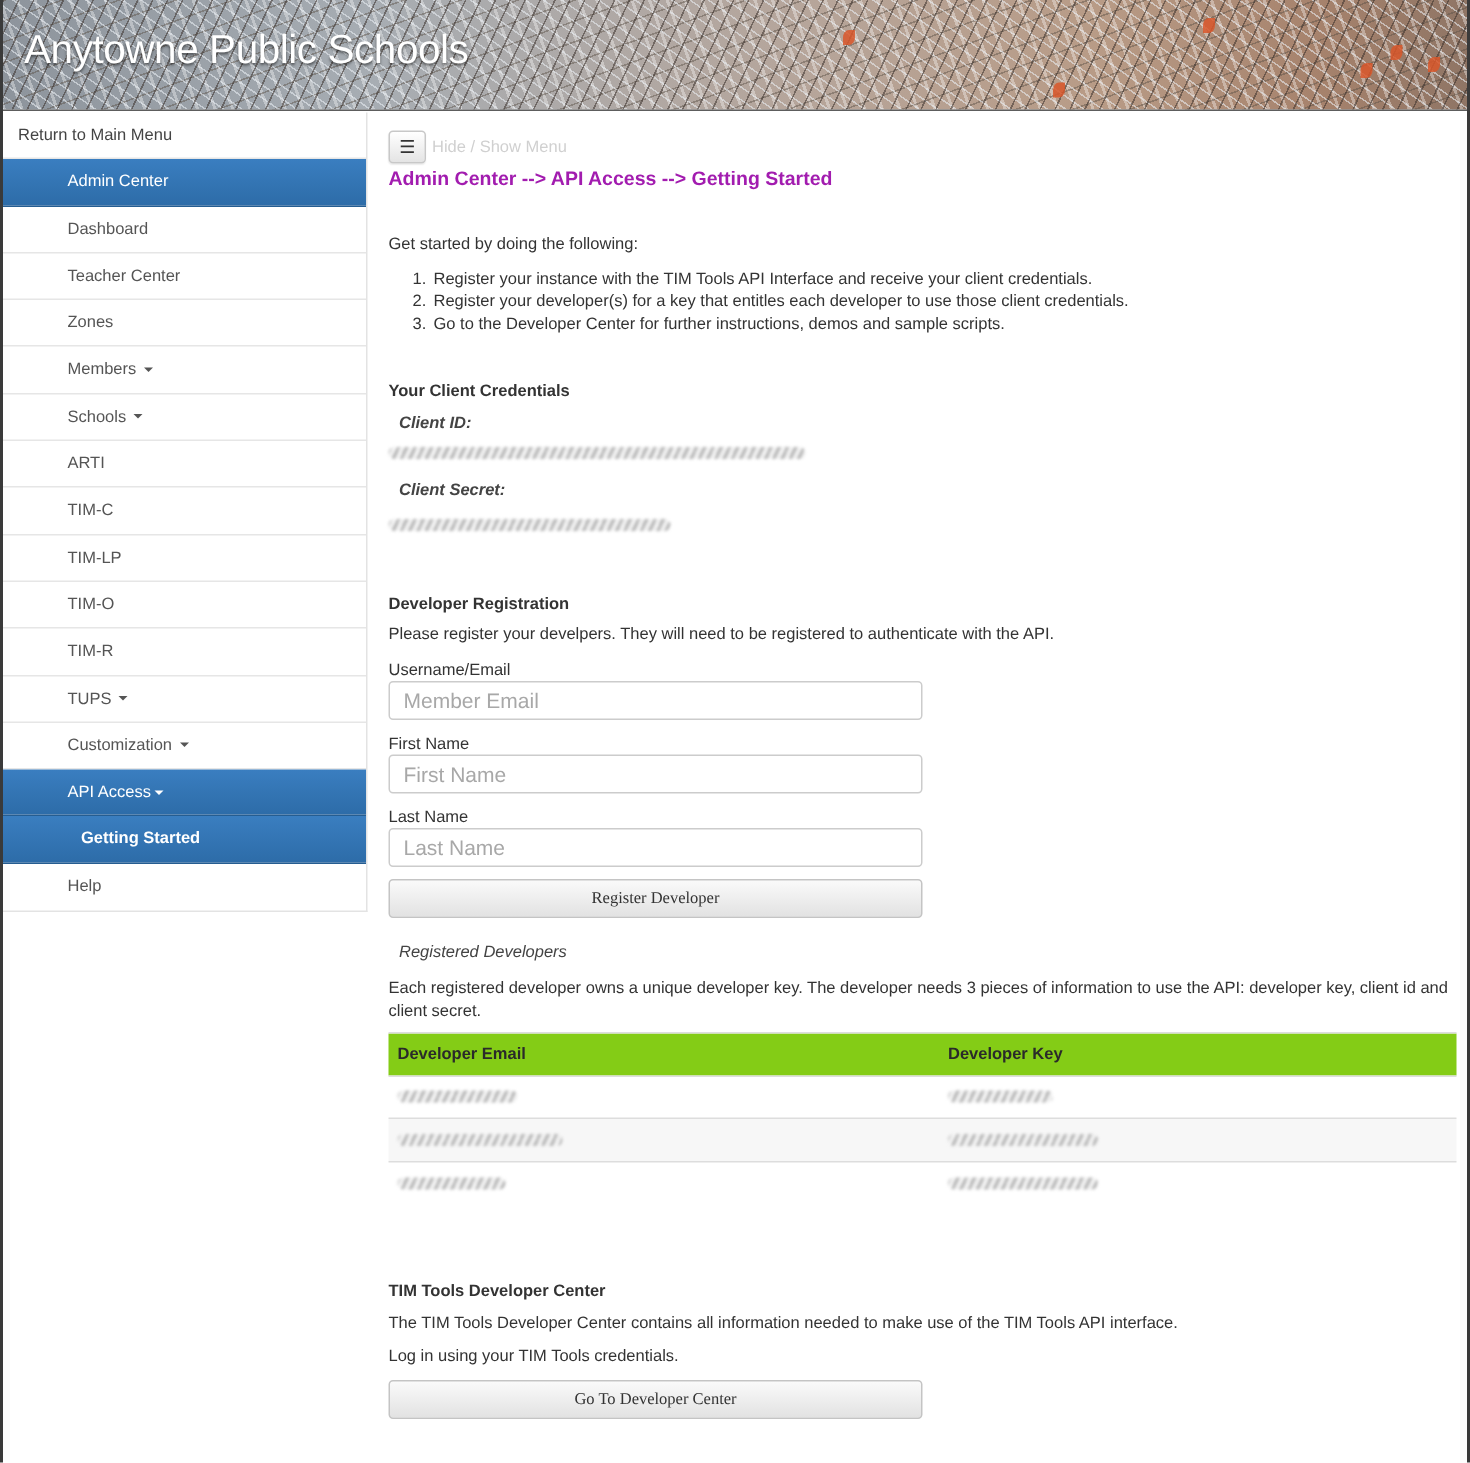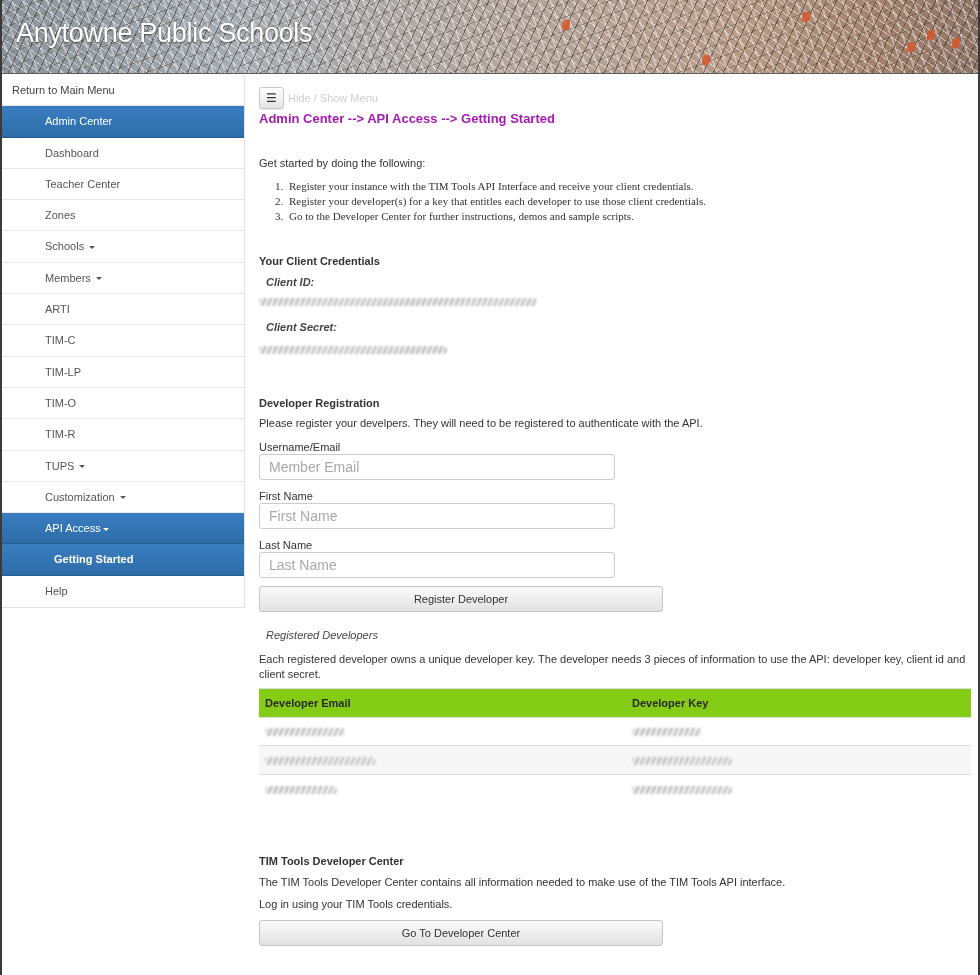--- a/index.html
+++ b/index.html
@@ -56,44 +56,44 @@
   .menu-btn {
     width: 25px; height: 22px; border: 1px solid #c8c8c8; border-radius: 3px;
     background: linear-gradient(#ffffff, #e4e4e4);
     display: flex; align-items: center; justify-content: center; font-size: 12px; color: #333;
     box-shadow: 0 1px 1px rgba(0,0,0,0.08);
   }
   .toggle-label { margin-left: 4px; color: #d0d0d0; font-size: 11px; }
 
   .page-title { position: absolute; left: 0; top: 36px; font-size: 13px; font-weight: bold; color: #a21caf; }
   .intro { position: absolute; left: 0; top: 82px; font-size: 11px; }
-  .steps { position: absolute; left: 16px; top: 104px; list-style: none; font-size: 11px; line-height: 15px; font-family: Liberation Serif, serif; }
+  .steps { position: absolute; left: 16px; top: 104px; list-style: none; font-size: 11px; line-height: 15px; }
   .steps li .num { display: inline-block; width: 14px; }
 
   .section-h { position: absolute; left: 0; font-size: 11px; font-weight: bold; color: #333; }
   .cred-label { position: absolute; left: 7px; font-style: italic; font-size: 11px; color: #444; font-weight: bold; }
   .blur {
     position: absolute; height: 8px;
     background: repeating-linear-gradient(115deg, rgba(120,120,120,0.55) 0 2px, rgba(200,200,200,0.35) 2px 4px, transparent 4px 5px);
     filter: blur(1.2px); border-radius: 4px;
   }
   .text { position: absolute; left: 0; font-size: 11px; }
   .field-label { position: absolute; left: 0; font-size: 11px; color: #333; }
   .input {
     position: absolute; left: 0; width: 356px; height: 26px;
     border: 1px solid #ccc; border-radius: 3px; padding-left: 9px;
     font-family: "Liberation Sans", sans-serif; font-size: 14px; color: #555;
     background: #fff;
   }
   .input::placeholder { color: #a8a8a8; }
   .btn {
-    position: absolute; left: 0; width: 404px; height: 26px;
+    position: absolute; left: 0; width: 356px; height: 26px;
     border: 1px solid #c4c4c4; border-radius: 3px;
     background: linear-gradient(#fafafa, #e2e2e2);
-    font-family: Liberation Sans, sans-serif; font-size: 11px; color: #333;
+    font-family: Liberation Serif, serif; font-size: 11px; color: #333;
     text-align: center; line-height: 24px; cursor: pointer;
   }
   .reg-dev-h { position: absolute; left: 7px; font-style: italic; font-size: 11px; color: #444; }
 
   .dev-table { position: absolute; left: 0; top: 613px; width: 712px; border-collapse: collapse; }
   .dev-table th, .dev-table td { height: 28.5px; text-align: left; padding-left: 6px; font-size: 11px; border-top: 1px solid #ddd; }
   .dev-table th { background: #84cc16; font-weight: bold; color: #2a2a2a; border-bottom: 1px solid #ddd; }
   .dev-table tr.striped td { background: #f7f7f7; }
   .dev-table td .bl { display: inline-block; height: 8px; vertical-align: middle;
     background: repeating-linear-gradient(115deg, rgba(120,120,120,0.55) 0 2px, rgba(200,200,200,0.35) 2px 4px, transparent 4px 5px);
@@ -113,22 +113,22 @@
   <span class="leaf" style="left:800px;top:12px"></span>
   <div class="banner-title">Anytowne Public Schools</div>
 </div>
 
 <nav class="sidebar">
   <div class="nav-item return">Return to Main Menu</div>
   <div class="nav-item active"><span>Admin Center</span></div>
   <div class="nav-item"><span>Dashboard</span></div>
   <div class="nav-item"><span>Teacher Center</span></div>
   <div class="nav-item"><span>Zones</span></div>
+  <div class="nav-item"><span>Members</span><span class="caret"></span></div>
   <div class="nav-item"><span>Schools</span><span class="caret"></span></div>
-  <div class="nav-item"><span>Members</span><span class="caret"></span></div>
   <div class="nav-item"><span>ARTI</span></div>
   <div class="nav-item"><span>TIM-C</span></div>
   <div class="nav-item"><span>TIM-LP</span></div>
   <div class="nav-item"><span>TIM-O</span></div>
   <div class="nav-item"><span>TIM-R</span></div>
   <div class="nav-item"><span>TUPS</span><span class="caret"></span></div>
   <div class="nav-item"><span>Customization</span><span class="caret"></span></div>
   <div class="nav-item active"><span>API Access</span><span class="caret"></span></div>
   <div class="nav-item active sub"><span>Getting Started</span></div>
   <div class="nav-item" style="border-bottom:none"><span>Help</span></div>

